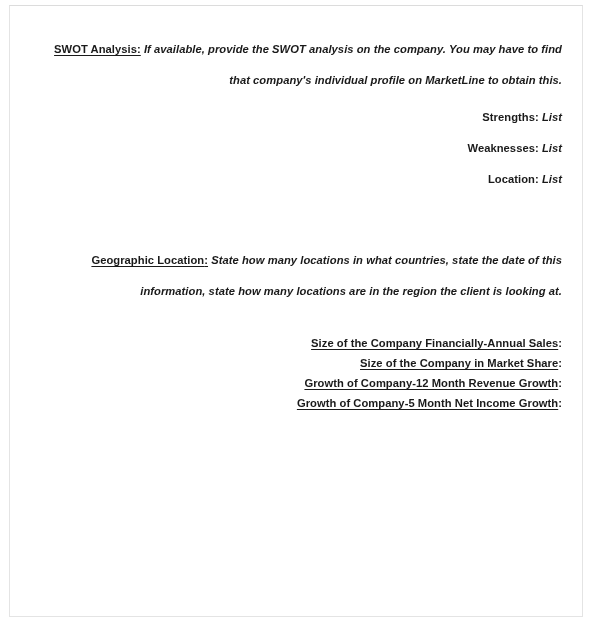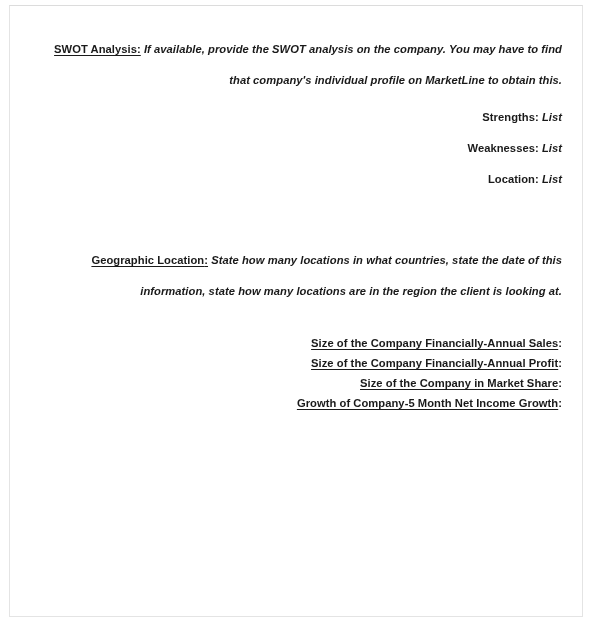--- a/index.html
+++ b/index.html
@@ -105,24 +105,24 @@
     <p class="para"><span class="lbl-u">Geographic Location</span><span class="lbl-u">:</span><span class="val"> </span><span class="val">State how many locations in what countries, state the date of this information, state how many locations are in the region the client is looking at.</span></p>
 
 
     <div class="spacer-md"></div>
 
 
     <div class="spacer-xs"></div>
 
     <p class="para" style="line-height:20px;"><span class="lbl-u">Size of the Company Financially-Annual Sales</span><span class="lbl">:</span></p>
 
-    <p class="para" style="line-height:20px;"><span class="lbl-u">Size of the Company Financially-Annual Profit</span><span class="lbl">:</span></p>
 
     <p class="para" style="line-height:20px;"><span class="lbl-u">Size of the Company in Market Share</span><span class="lbl">:</span></p>
 
+    <p class="para" style="line-height:20px;"><span class="lbl-u">Growth of Company-12 Month Revenue Growth</span><span class="lbl">:</span></p>
 
     <p class="para" style="line-height:20px;"><span class="lbl-u">Growth of Company-5 Month Net Income Growth</span><span class="lbl">:</span></p>
 
 
     <div class="spacer-lg"></div>
 
   </div>
 </div>
 
 </body></html>

